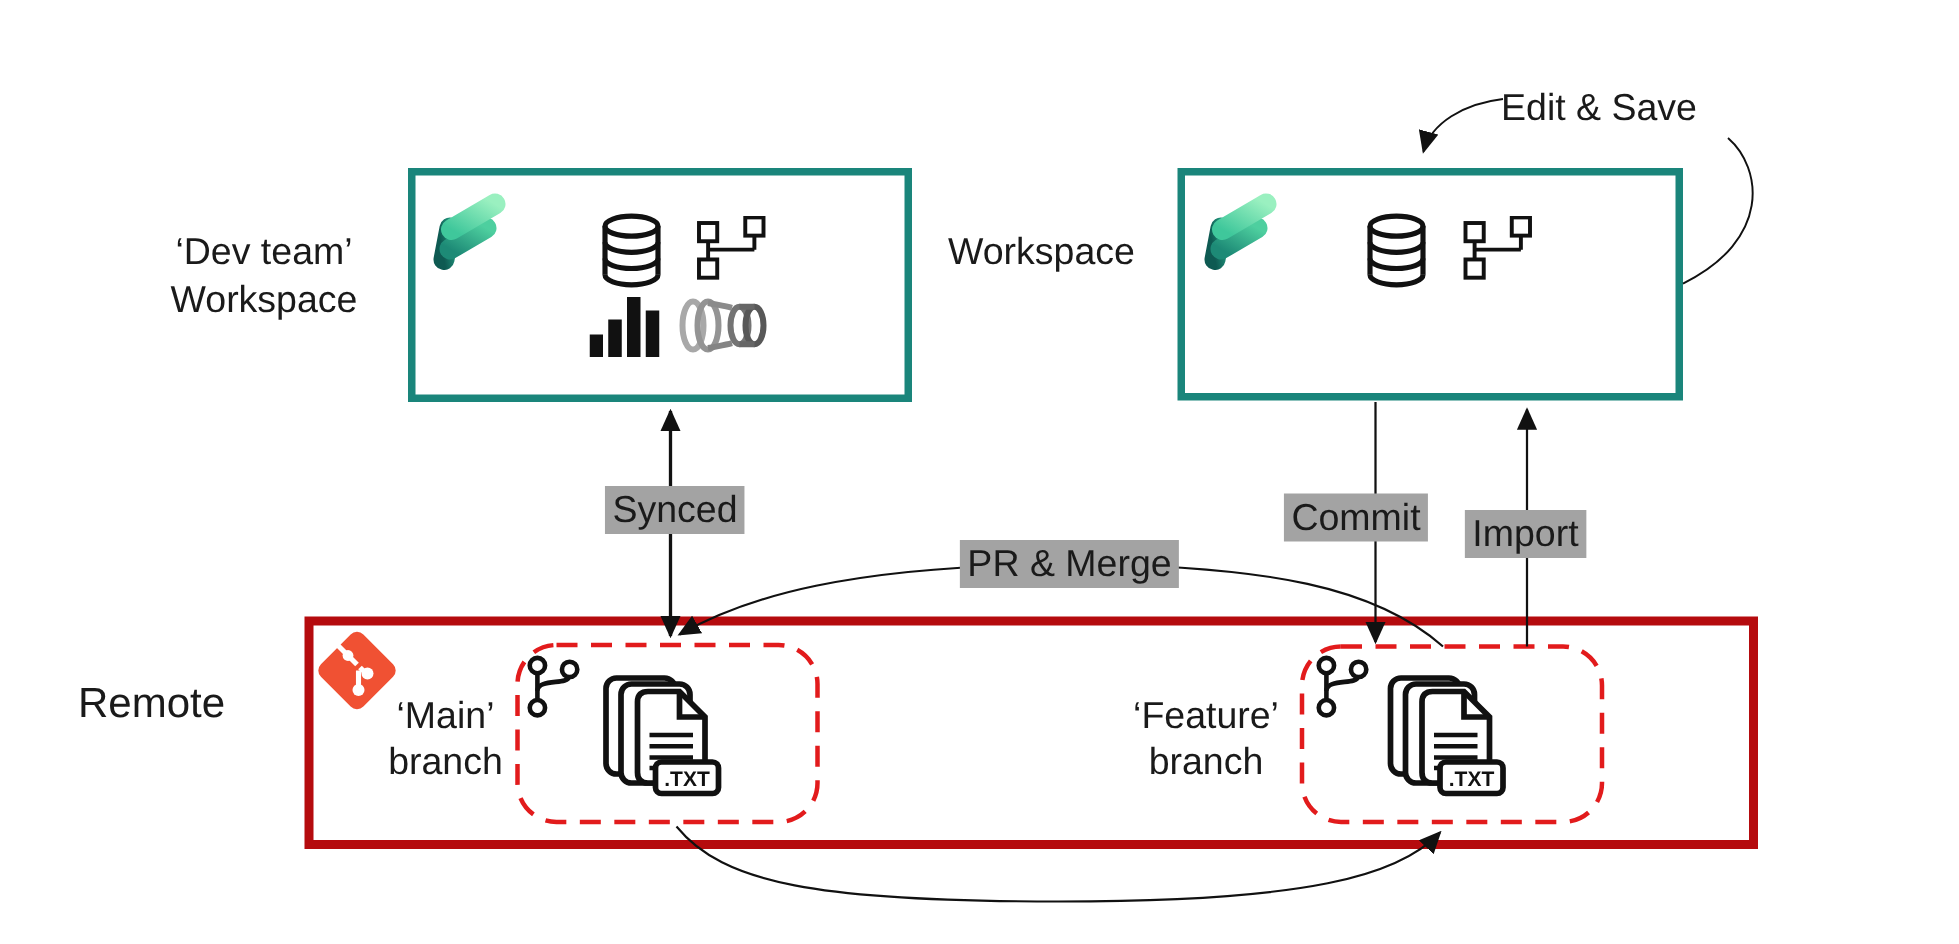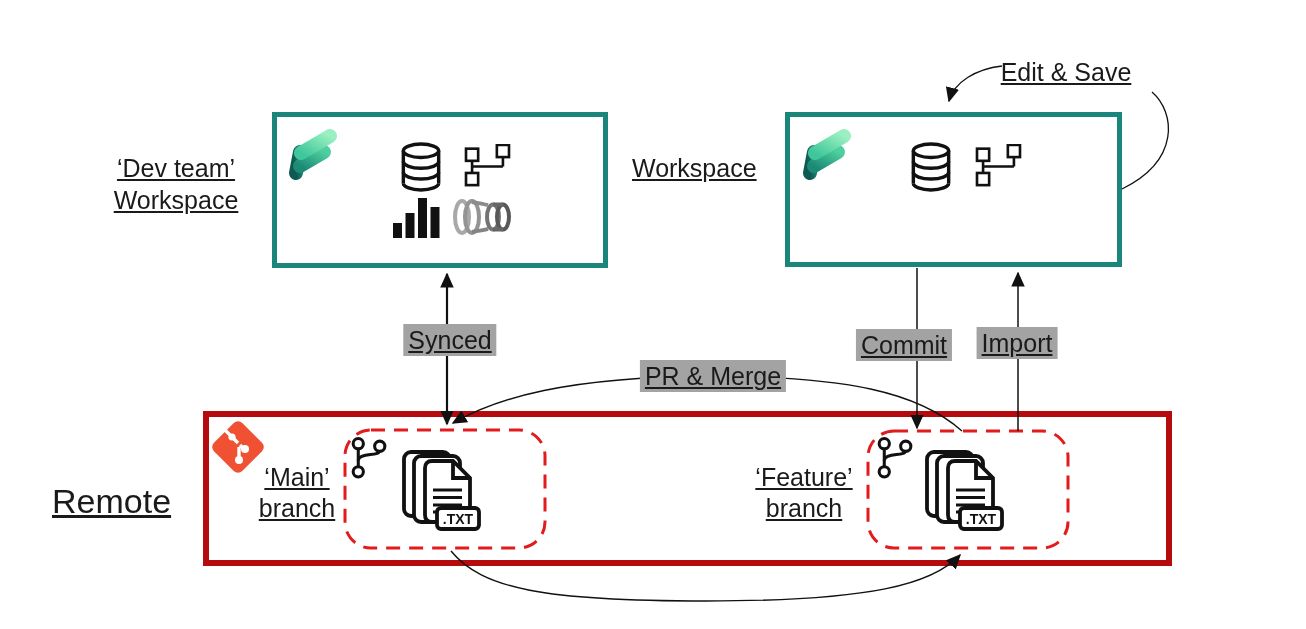--- a/index.html
+++ b/index.html
@@ -10,25 +10,25 @@
   
   .ws-box{position:absolute;background:#ffffff;border:5px solid #1a857b;z-index:2;}
   .ws-dev{left:272px;top:112px;width:326px;height:146px;}
   .ws-private{left:785px;top:112px;width:327px;height:145px;}
   
   .repo-box{position:absolute;left:203px;top:411px;width:957px;height:143px;
     border:6px solid #b50b0e;background:transparent;z-index:2;}
   
   .icon{position:absolute;z-index:3;line-height:0;text-align:right;}
   
-  .lbl{position:absolute;z-index:5;font-size:25px;line-height:32px;white-space:nowrap;text-decoration:underline;}
+  .lbl{position:absolute;z-index:5;font-size:25px;line-height:32px;white-space:nowrap;}
   .lbl-center{transform:translate(-50%,-50%);text-align:center;}
   .lbl-left{text-align:left;}
   .over-line{background:#a3a3a3;padding:0 5px;}
-  .repo-title{font-size:34px;line-height:46px;margin-top:32px;}
+  .repo-title{font-size:28px;line-height:46px;}
   
   .overlay{position:absolute;left:0;top:0;z-index:4;pointer-events:none;}
 </style>
 </head>
 <body>
 
 <div class="canvas">
 
   <div class="ws-box ws-dev">
     <div class="icon" style="left:8px;top:5px">
@@ -243,20 +243,20 @@
 
   <div class="lbl lbl-center" style="left:804px;top:493px;line-height:31px">
     <div>‘Feature’</div>
     <div>branch</div>
   </div>
 
   <div class="lbl lbl-center over-line" style="left:450px;top:340px">Synced</div>
 
   <div class="lbl lbl-center over-line" style="left:904px;top:345px">Commit</div>
 
-  <div class="lbl lbl-center over-line" style="left:1017px;top:343px">Import</div>
+  <div class="lbl lbl-center over-line" style="left:1017px;top:356px">Import</div>
 
   <div class="lbl lbl-center over-line" style="left:713px;top:376px">PR &amp; Merge</div>
 
 
   <div class="lbl lbl-center" style="left:1066px;top:72px">Edit &amp; Save</div>
 
 </div>
 
 </body></html>

